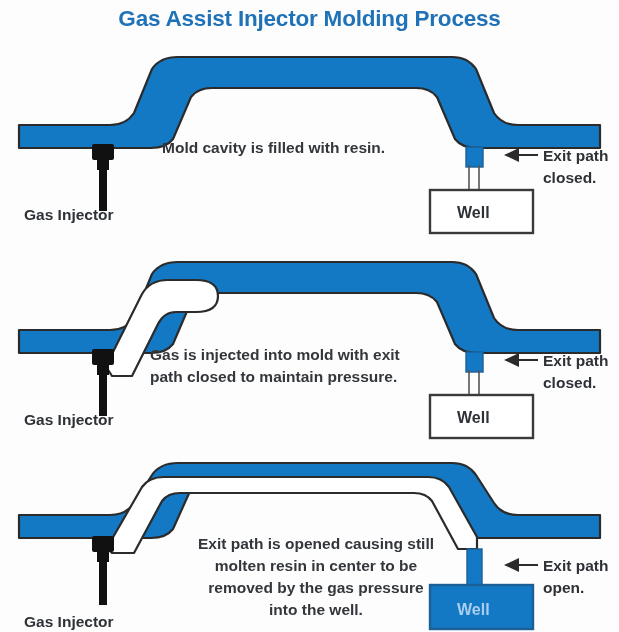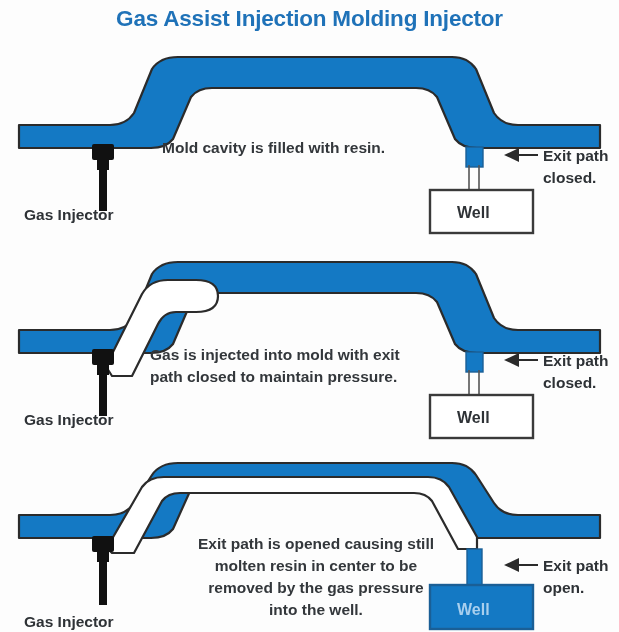--- a/index.html
+++ b/index.html
@@ -84,21 +84,21 @@
     font-weight: bold;
     font-size: 15.5px;
     fill: #2e3236;
   }
 </style>
 </head>
 <body>
 
 <div id="page">
 
-  <div class="title">Gas Assist Injection Molding Injector</div>
+  <div class="title">Gas Assist Injector Molding Process</div>
 
   <div class="panel" id="panel-1">
     <svg viewBox="0 0 619 200" width="619" height="200" xmlns="http://www.w3.org/2000/svg">
 
       <path class="mold-fill" d="M 19,80 L 110,80 Q 126,80 134,68 L 152,24 Q 160,12 178,12
                L 452,12 Q 468,12 476,24 L 494,68 Q 502,80 518,80
                L 600,80 L 600,103 L 477,103 Q 462,103 455,94 L 437,52
                Q 430,43 416,43 L 212,43 Q 198,43 191,52 L 173,94
                Q 166,103 151,103 L 19,103 Z"></path>
 

